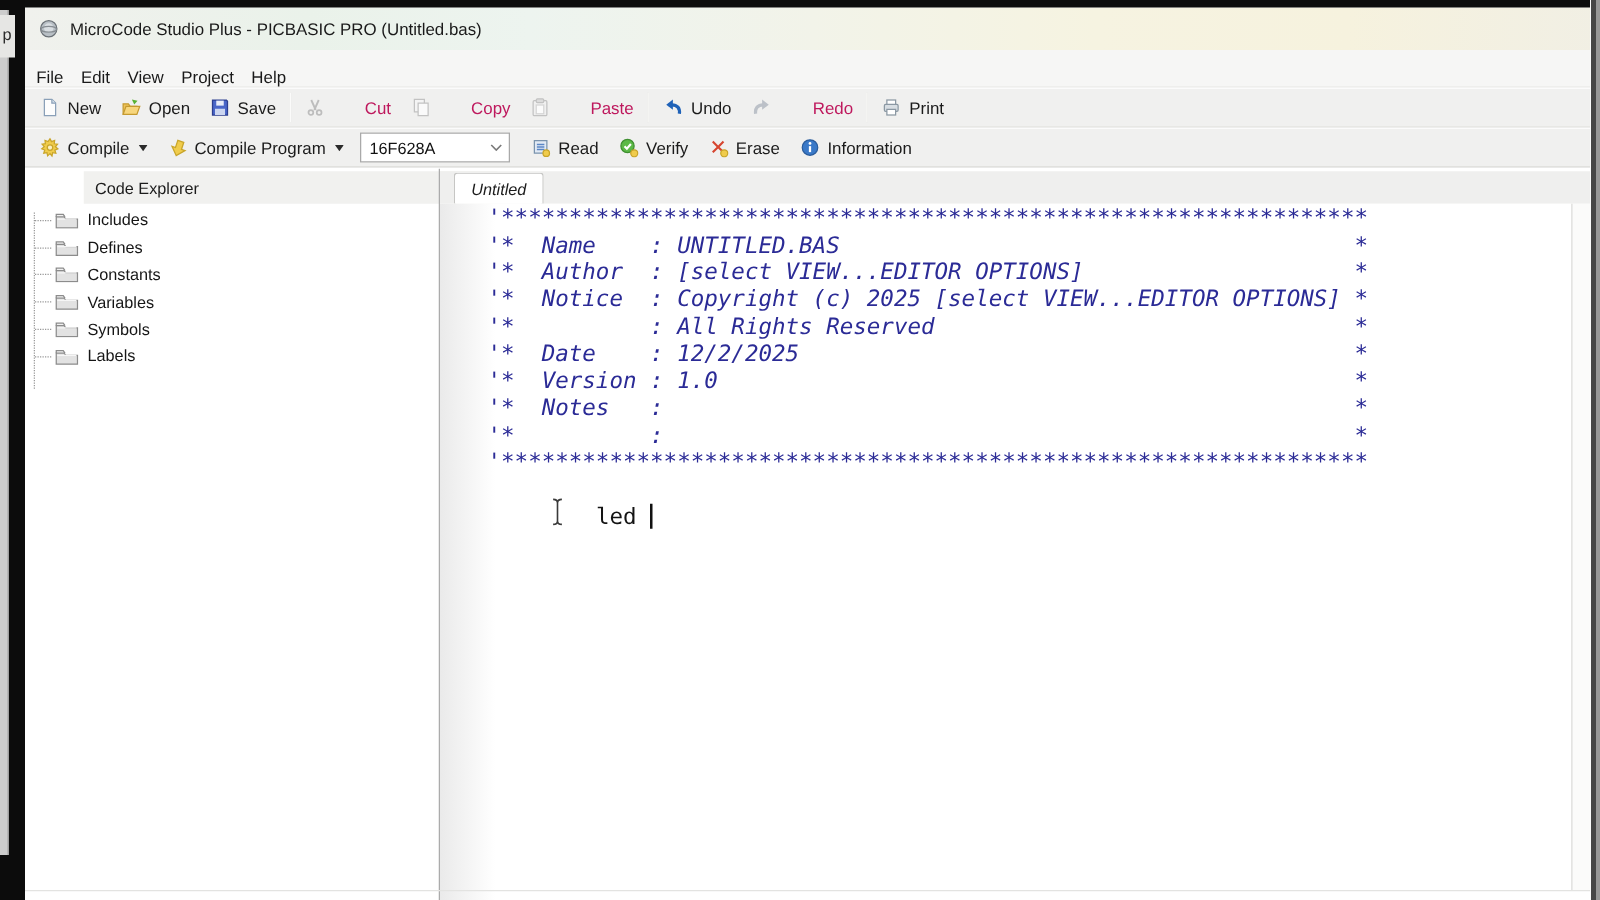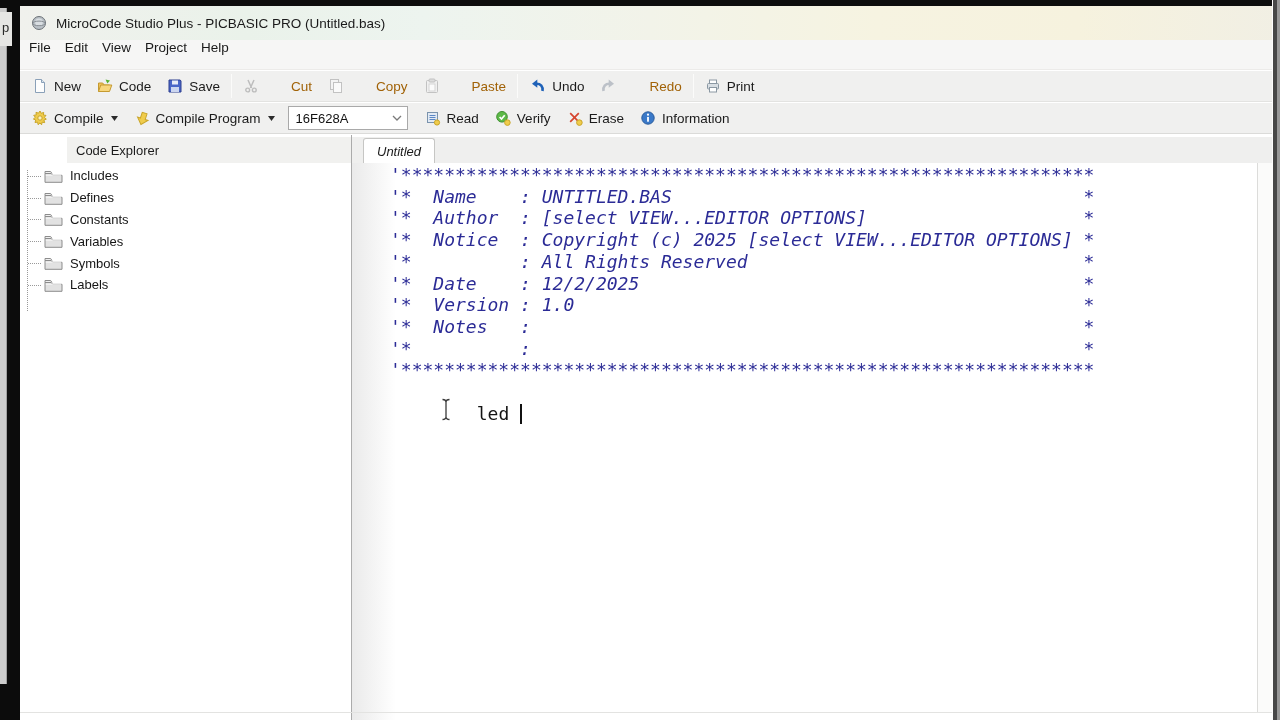--- a/index.html
+++ b/index.html
@@ -13,28 +13,28 @@
 
   .window { position:absolute; left:20px; top:0; width:1260px; height:720px; background:#ffffff; }
   .top-border { position:absolute; top:0; left:0; right:0; height:6px; background:#0d0d0d; z-index:9; }
   .right-border { position:absolute; top:0; bottom:0; left:1252px; width:8px; z-index:9;
     background:linear-gradient(90deg,#fdfdfd 0px,#fdfdfd 1px,#474747 1px,#474747 5px,#989898 5px,#989898 8px); }
 
   .titlebar { position:absolute; top:6px; left:0; right:0; height:34px; display:flex; align-items:center; padding-left:11px;
     background:linear-gradient(90deg,#f0f1ed 0%,#eaf2ea 18%,#edf4ef 32%,#f2f3e9 50%,#f6f3e1 68%,#f6f2de 84%,#f1efe4 100%); }
   .title { font-size:13.5px; color:#1a1a1a; margin-left:9px; }
 
-  .menubar { position:absolute; top:40px; left:0; right:0; height:30px; background:#f6f6f5; border-bottom:1px solid #ecebe9; display:flex; align-items:flex-start; padding-left:2px; }
+  .menubar { position:absolute; top:40px; left:0; right:0; height:30px; background:#f6f6f5; border-bottom:1px solid #ecebe9; display:flex; align-items:flex-end; padding-left:2px; }
   .menu-item { padding:0 7px; font-size:13.5px; color:#1a1a1a; cursor:default; }
 
   .toolbar { position:absolute; left:0; right:0; display:flex; align-items:center; background:#f0f0ef; padding-left:4px; }
   .tb1 { top:71px; height:31px; border-bottom:1px solid #e3e3e1; }
   .tb2 { top:103px; height:31px; border-bottom:1px solid #dbdbd9; }
   .tbtn { display:flex; align-items:center; gap:6px; padding:0 8px; height:26px; font-size:13.5px; color:#1b1b1b; cursor:default; white-space:nowrap; }
-  .tbtn.disabled { color:#a16207;gap:32px; }
+  .tbtn.disabled { color:#be185d;gap:32px; }
   .sep { width:1px; height:24px; background:#d7d7d5; border-right:1px solid #fbfbfa; margin:0 3px; }
   .ic { display:flex; align-items:center; }
   .caret-down { margin-left:1px; display:flex; align-items:center; }
 
   .combo { width:120px; height:24px; background:#fff; border:1px solid #a9a9a9; display:flex; align-items:center; justify-content:space-between; padding-left:7px; font-size:13px; color:#111; margin:0 9px 0 5px; }
   .combo .chev { margin-right:5px; display:flex; }
 
   .main { position:absolute; top:135px; left:0; width:1260px; height:585px; background:#fff; }
 
   .explorer-header { position:absolute; left:0; top:2px; width:331px; height:26px; background:#f1f1ef; display:flex; align-items:center;margin-left:47px; }
@@ -107,21 +107,21 @@
       <span>New</span>
     </div>
     <div class="tbtn">
       <span class="ic">
           <svg width="16" height="16" viewBox="0 0 16 16">
             <path d="M8.5 1.5l4.5 1-2.6 3" fill="#59b234"></path>
             <path d="M1.5 13.5v-8.5h4.2l1.5 2h5.3v1.5" fill="#eec258" stroke="#c59a30"></path>
             <path d="M1.5 13.5l2.3-6.5h11l-2.3 6.5z" fill="#f7d67d" stroke="#c59a30"></path>
           </svg>
         </span>
-      <span>Code</span>
+      <span>Open</span>
     </div>
     <div class="tbtn">
       <span class="ic">
           <svg width="16" height="16" viewBox="0 0 16 16">
             <path d="M2 2h11.2l.8 1v11H2z" fill="#4a66c8" stroke="#2c3e8f"></path>
             <rect x="5" y="2.5" width="6" height="4" fill="#e8ecf8"></rect>
             <rect x="4" y="9" width="8" height="5" fill="#ccd6f0"></rect>
           </svg>
         </span>
       <span>Save</span>

